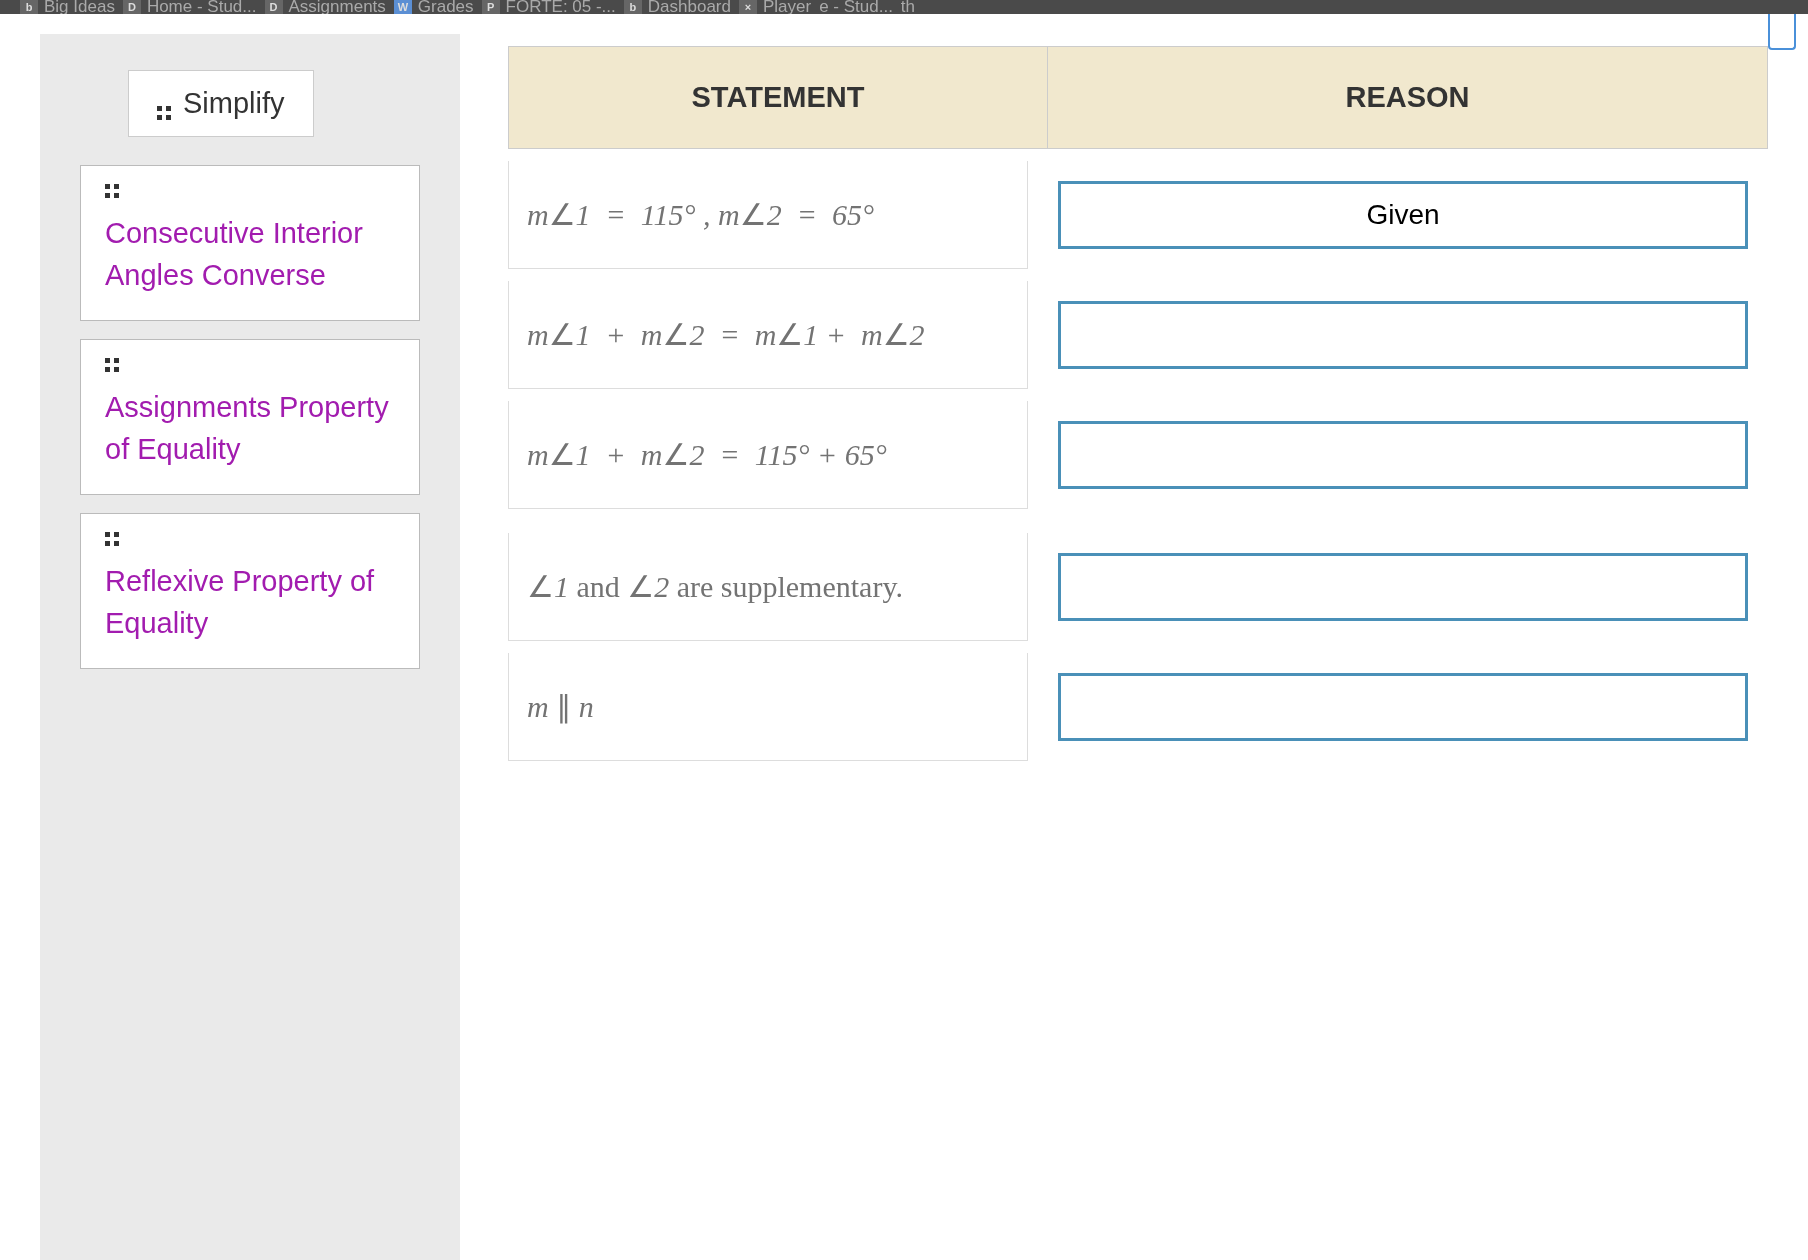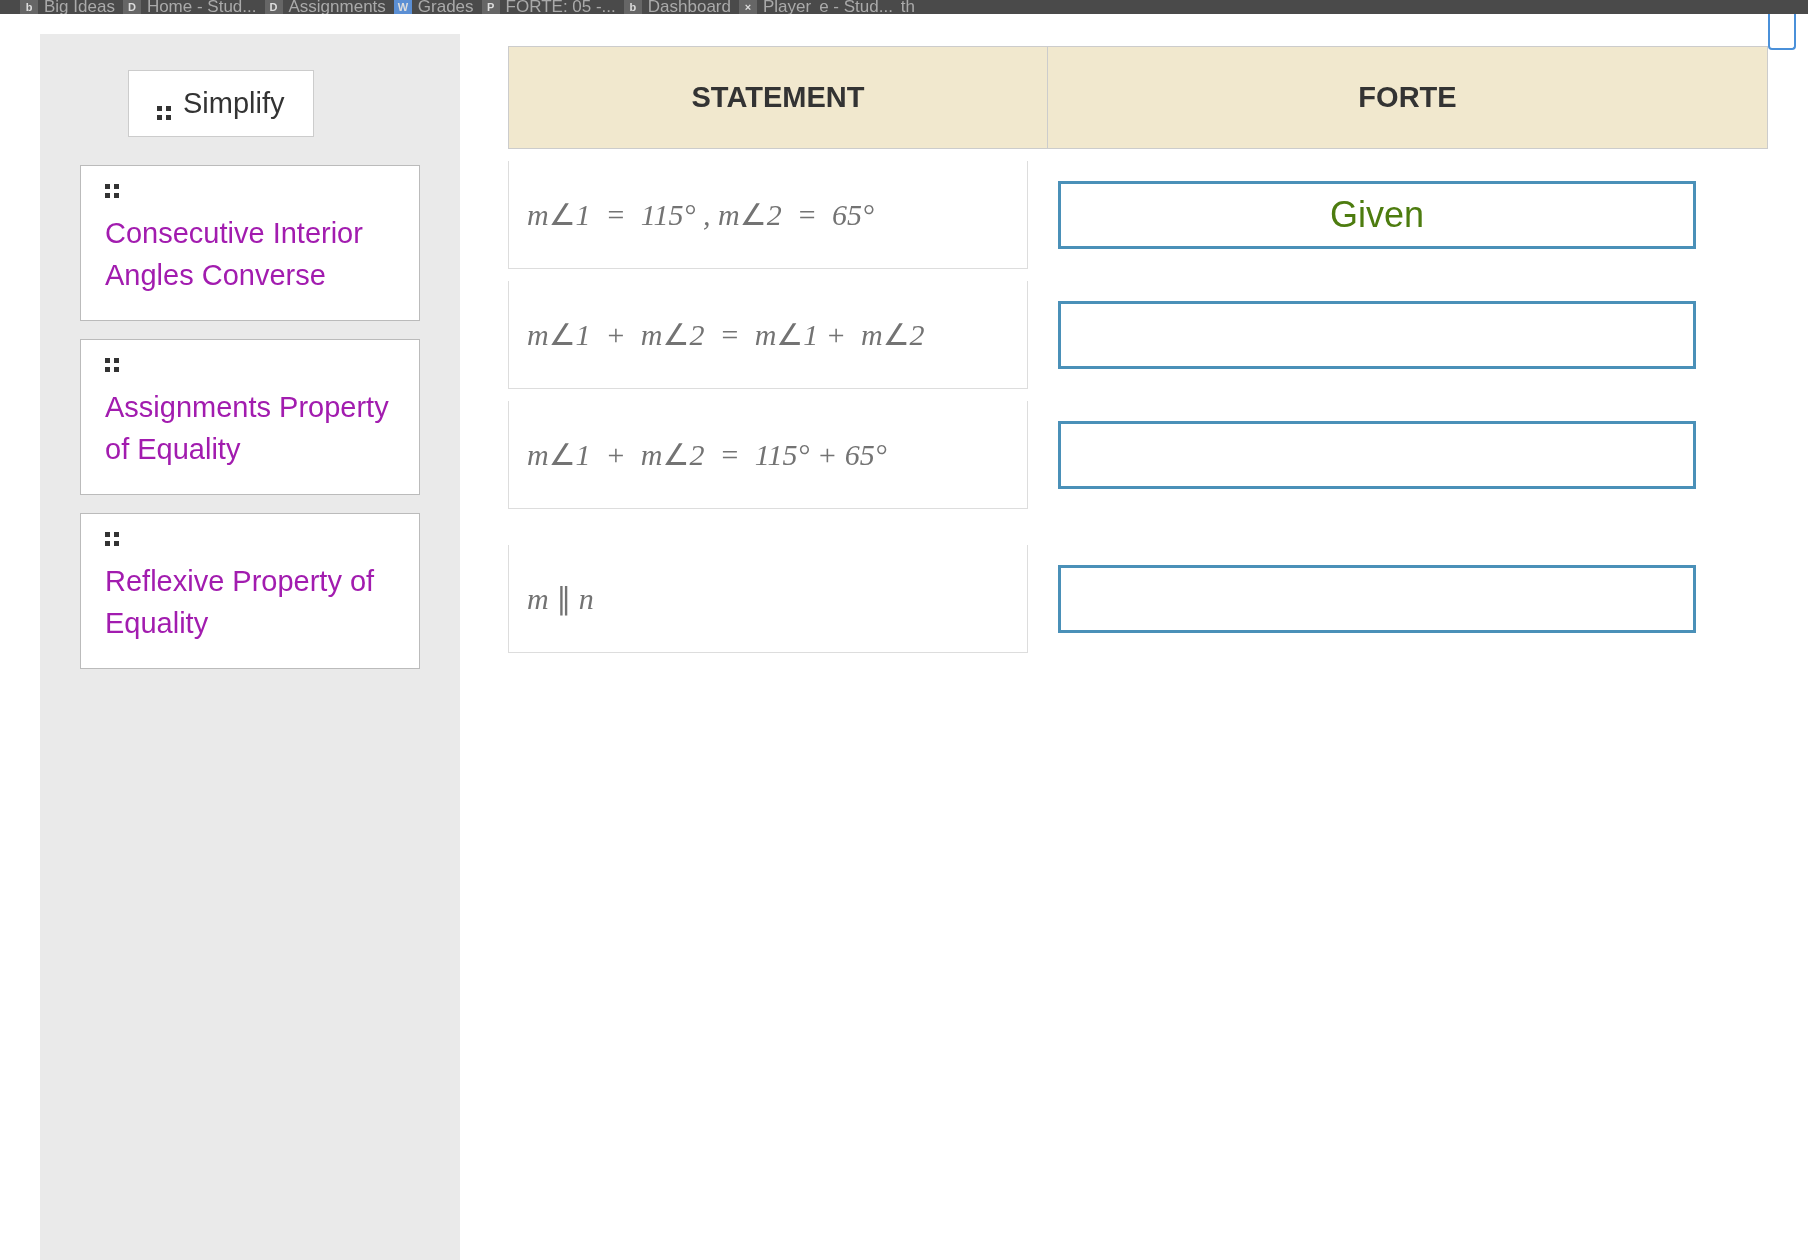--- a/index.html
+++ b/index.html
@@ -150,29 +150,29 @@
       font-family: 'Times New Roman', serif;
       font-style: italic;
     }
     .reason-cell {
       width: 720px;
       padding: 18px 0 18px 30px;
       display: flex;
       align-items: center;
     }
     .reason-box {
-      width: 638px;
+      width: 690px;
       min-height: 68px;
       border: 3px solid #4a90b8;
       background: #ffffff;
       display: flex;
       align-items: center;
       justify-content: center;
-      font-size: 36px;
-      color: #4d7c0f;
+      font-size: 28px;
+      color: #000000;
     }
     .reason-box.filled {
       border: 3px solid #4a90b8;
     }
     .angle {
       font-style: normal;
     }
     .spacer-row {
       height: 12px;
     }
@@ -296,21 +296,21 @@
             <i></i>
           </span>
         </div>
       <div class="reason-card-text">Reflexive Property of Equality</div>
     </div>
   </div>
 
   <div class="content-area">
     <div class="proof-header">
       <div class="header-cell header-statement">STATEMENT</div>
-      <div class="header-cell header-reason">FORTE</div>
+      <div class="header-cell header-reason">REASON</div>
     </div>
 
     <div class="spacer-row"></div>
 
     <div class="proof-row">
       <div class="statement-cell"><span class="math-text">m<span class="angle">∠</span>1 &nbsp;=&nbsp; 115° , m<span class="angle">∠</span>2 &nbsp;=&nbsp; 65°</span></div>
       <div class="reason-cell">
         <div class="reason-box filled">Given</div>
       </div>
     </div>
@@ -331,20 +331,26 @@
       <div class="reason-cell">
         <div class="reason-box"></div>
       </div>
     </div>
 
     <div class="spacer-row"></div>
 
 
     <div class="spacer-row"></div>
 
+    <div class="proof-row">
+      <div class="statement-cell"><span class="math-text"><span class="angle">∠</span>1 <span class="upright">and</span> <span class="angle">∠</span>2 <span class="upright">are supplementary.</span></span></div>
+      <div class="reason-cell">
+        <div class="reason-box"></div>
+      </div>
+    </div>
 
     <div class="spacer-row"></div>
 
     <div class="proof-row">
       <div class="statement-cell"><span class="math-text">m <span class="angle">∥</span> n</span></div>
       <div class="reason-cell">
         <div class="reason-box"></div>
       </div>
     </div>
   </div>

